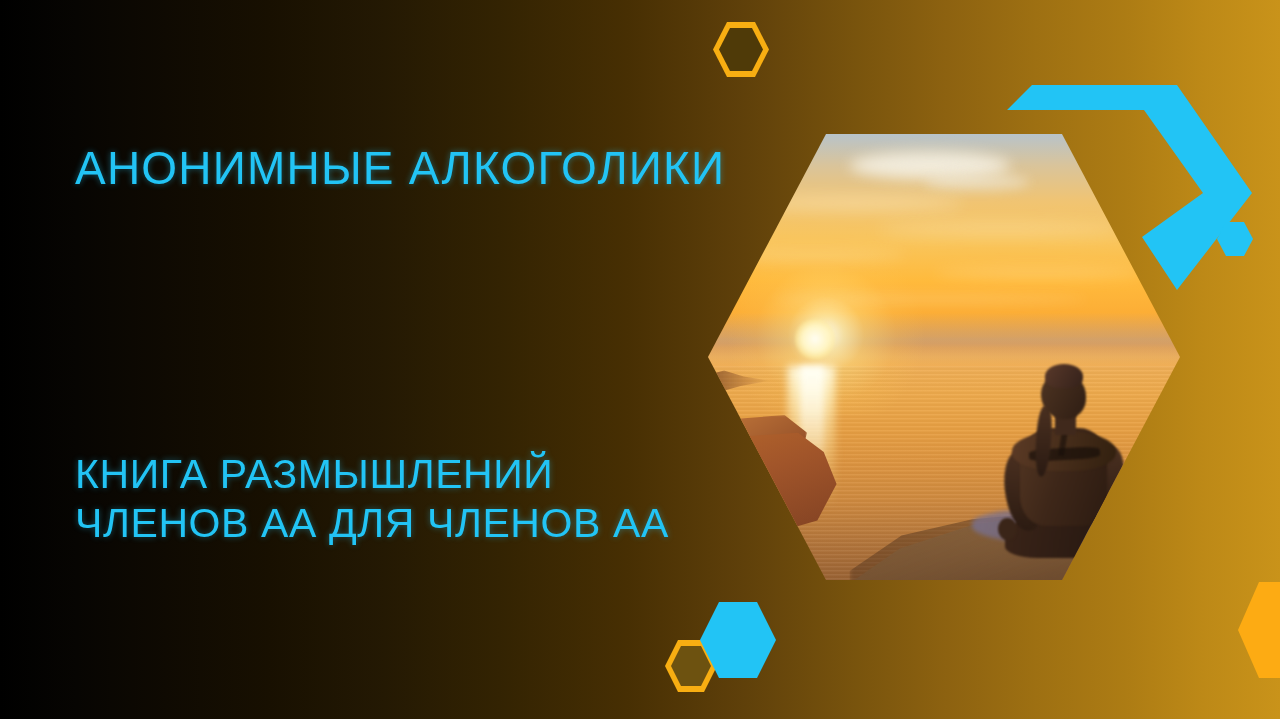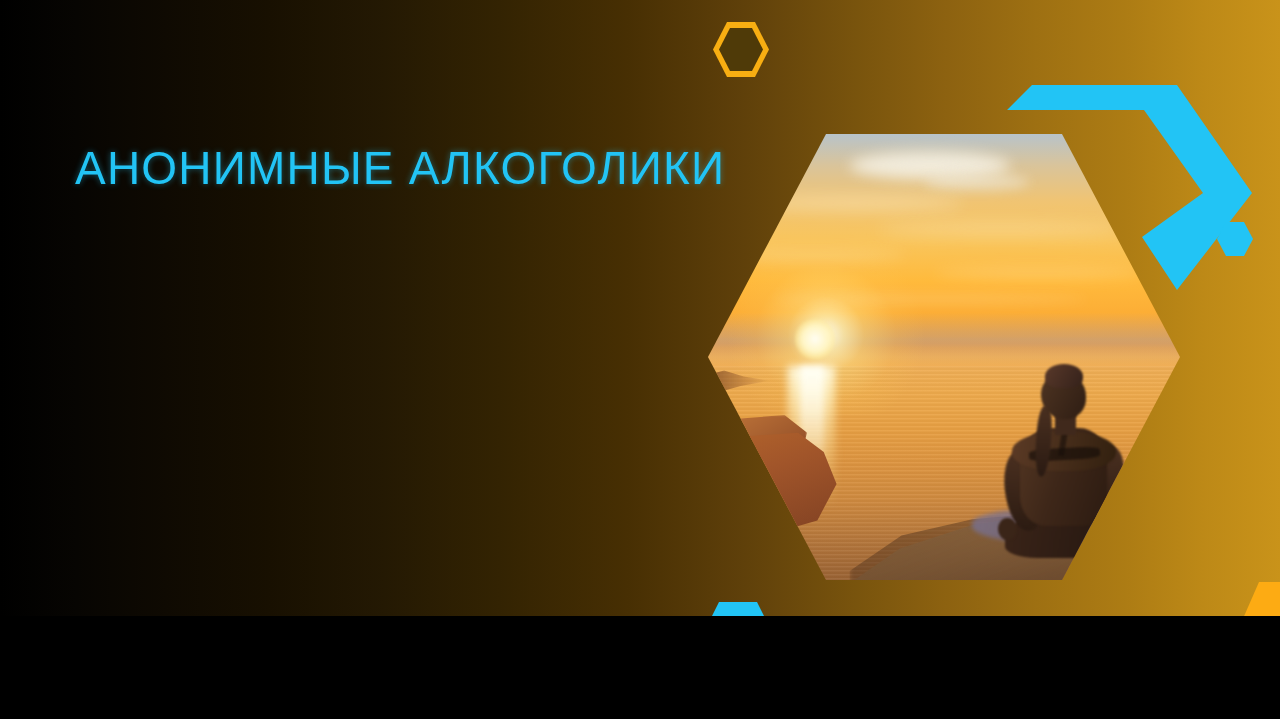--- a/index.html
+++ b/index.html
@@ -3,21 +3,21 @@
 <meta charset="utf-8">
 <style>
   html, body {
     margin: 0;
     padding: 0;
     background: #000;
   }
   #poster {
     position: relative;
     width: 1280px;
-    height: 616px;
+    height: 719px;
     overflow: hidden;
     font-family: "Liberation Sans", sans-serif;
     background: linear-gradient(to right,
       #000000 0%,
       #070502 6%,
       #0f0a02 13%,
       #181001 21%,
       #241903 30%,
       #332302 39%,
       #472f03 49%,
@@ -390,14 +390,18 @@
 
   <div class="hex-outline" id="hex-top-outline"></div>
   <div class="hex-outline" id="hex-bottom-outline"></div>
   <div class="hex" id="hex-blue-bottom"></div>
   <div class="hex" id="hex-blue-small"></div>
   <div class="hex" id="hex-orange-right"></div>
 
   <div class="txt" id="eyebrow">АНОНИМНЫЕ АЛКОГОЛИКИ</div>
 
 
+  <div class="txt" id="subtitle">
+    <span class="sub-line">КНИГА РАЗМЫШЛЕНИЙ</span>
+    <span class="sub-line">ЧЛЕНОВ АА ДЛЯ ЧЛЕНОВ АА</span>
+  </div>
 
 </div>
 
 </body></html>

